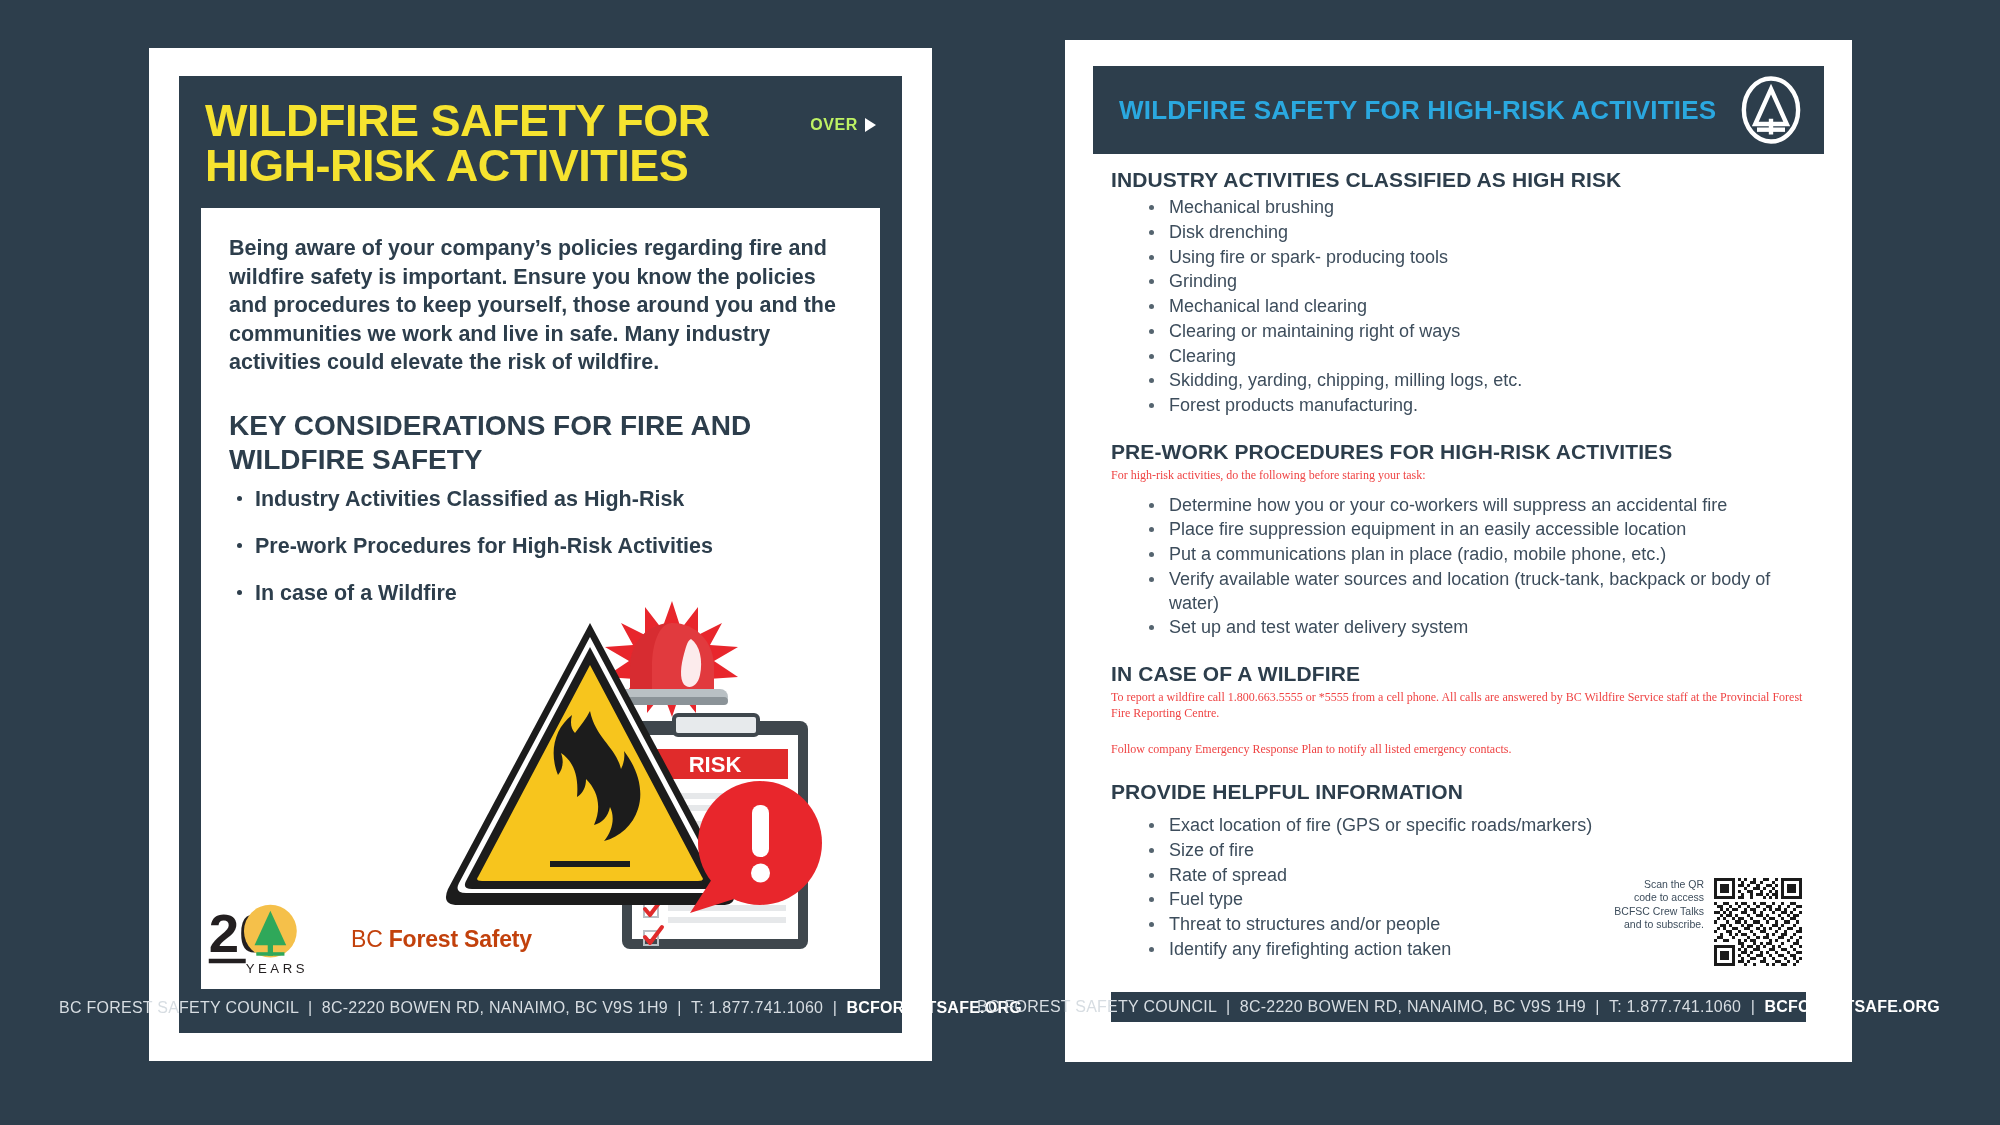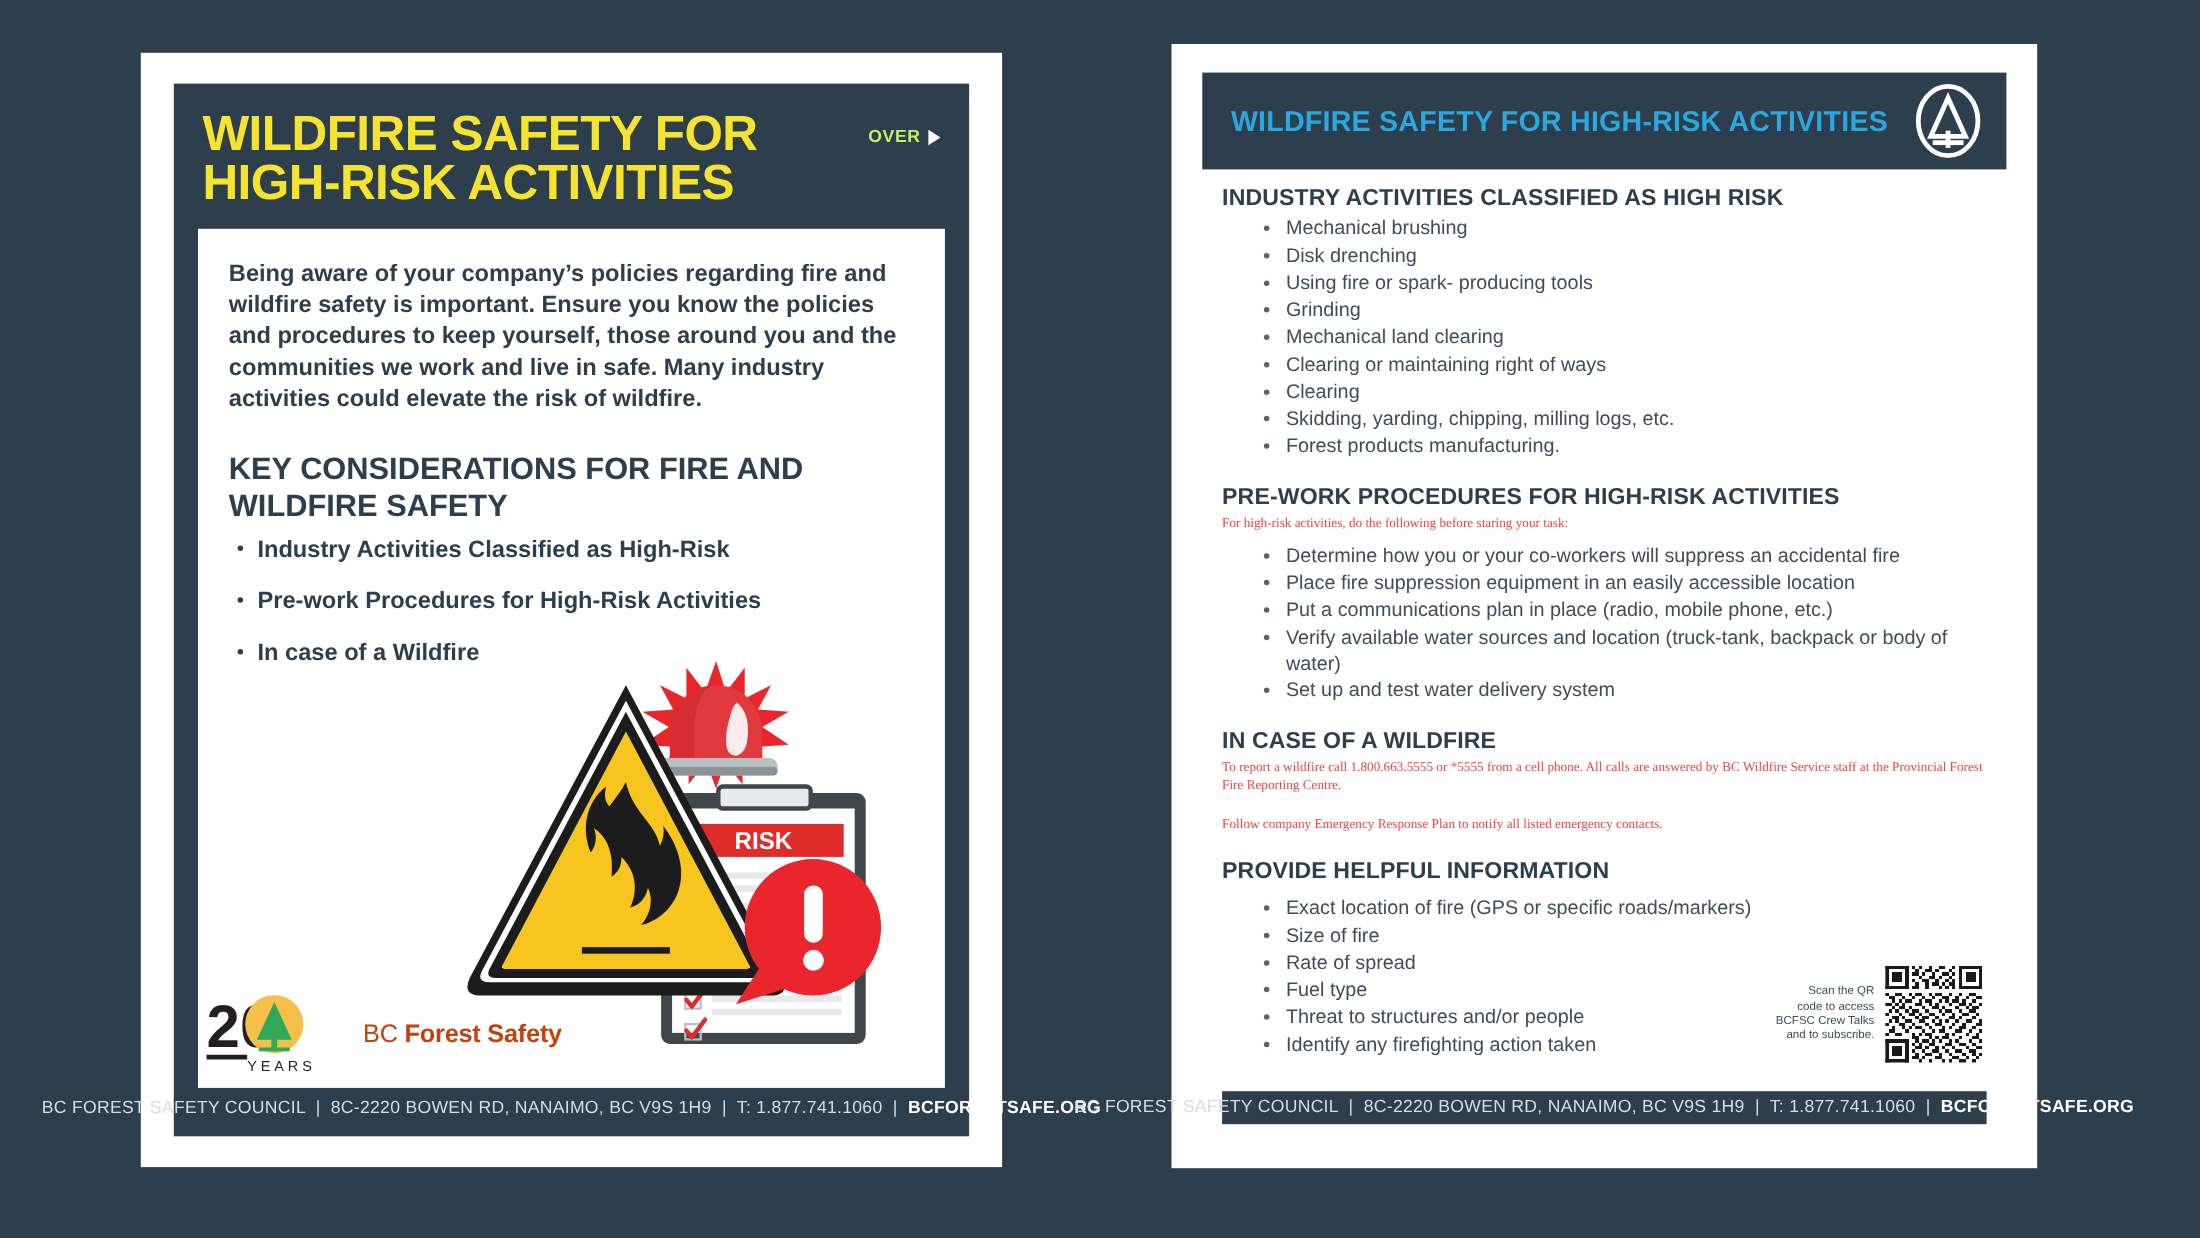--- a/index.html
+++ b/index.html
@@ -6,21 +6,21 @@
   body{
     width:2000px;height:1125px;
     background:#2d3e4c;
     font-family:"Liberation Sans","DejaVu Sans",sans-serif;
     overflow:hidden;
   }
   .stage{position:relative;width:2000px;height:1125px;}
 
   
   .sheet{position:absolute;background:#ffffff;box-sizing:border-box;}
-  #page-left{left:128px;top:48px;width:783px;height:1013px;padding:28px 30px 28px 30px;}
+  #page-left{left:149px;top:48px;width:783px;height:1013px;padding:28px 30px 28px 30px;}
   #page-right{left:1065px;top:40px;width:787px;height:1022px;padding:26px 28px 26px 28px;}
 
   .inner{position:relative;width:100%;height:100%;box-sizing:border-box;}
 
   
   #page-left .inner{background:#2d3e4c;padding:0;}
   .lp-header{position:relative;padding:22px 26px 16px 26px;}
   .lp-title{
     color:#f6e32f;font-weight:bold;font-size:45px;line-height:1.0;
     letter-spacing:-0.5px;margin:0;white-space:pre-line;
@@ -88,21 +88,21 @@
   .rp-list li{
     color:#3d4d5c;font-size:18px;line-height:1.32;margin:0 0 2px 0;
     padding-left:22px;position:relative;
   }
   .rp-list li::before{
     content:"";position:absolute;left:2px;top:9px;width:5px;height:5px;
     border-radius:50%;background:#55646f;
   }
   .rp-list.tight li{margin-bottom:1px;}
 
-  .qr-block{position:absolute;right:22px;bottom:70px;display:flex;align-items:center;gap:10px;}
+  .qr-block{position:absolute;right:22px;bottom:70px;display:flex;align-items:flex-start;gap:10px;}
   .qr-caption{
     text-align:right;color:#3d4d5c;font-size:10.5px;line-height:1.28;white-space:pre-line;
   }
   .qr-img{width:88px;height:88px;display:block;}
   .rp-footerbar{
     position:absolute;left:18px;right:18px;bottom:14px;height:30px;background:#2d3e4c;
     display:flex;align-items:center;justify-content:center;
   }
 </style>
 </head>

